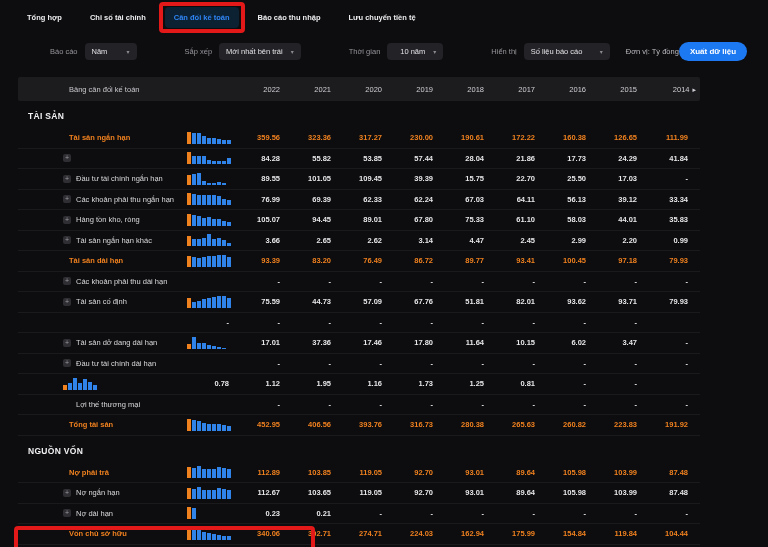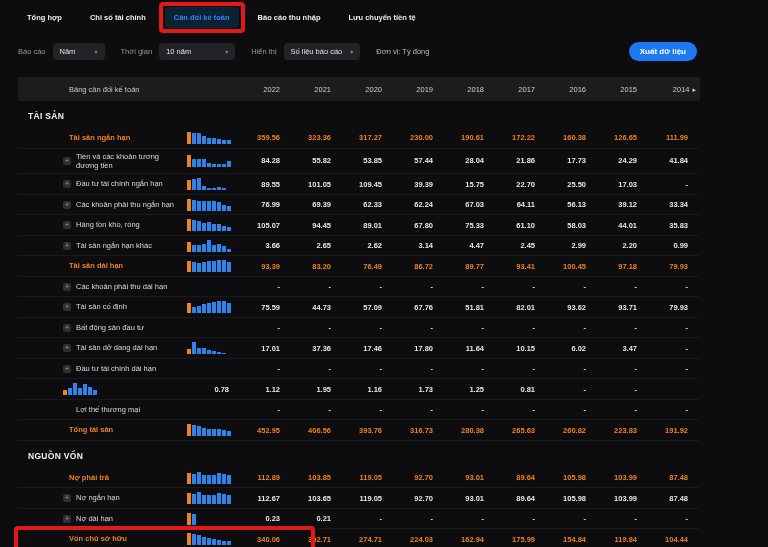--- a/index.html
+++ b/index.html
@@ -9,21 +9,21 @@
     font-family:"Liberation Sans",sans-serif;
     -webkit-font-smoothing:antialiased;
   }
   
   .tabbar{display:flex;align-items:center;gap:10px;padding:7px 0 0 18px;}
   .tab{font-size:7.5px;font-weight:bold;color:#ededf0;padding:6px 9px;border-radius:4px;white-space:nowrap;cursor:pointer;}
   .tab.active{color:#2f86f6;background:#0c2132;}
   
   .filterbar{display:flex;align-items:center;margin-top:7px;height:32px;padding-left:18px;}
   .fgroups{display:flex;align-items:center;}
-  .fgroup{display:flex;align-items:center;margin-right:16px;}
+  .fgroup{display:flex;align-items:center;margin-right:16px;margin-left:32px;}
   .flabel{font-size:7.5px;color:#95959b;margin-right:7px;white-space:nowrap;}
   .fselect{display:flex;align-items:center;justify-content:space-between;background:#232327;border-radius:4px;height:17px;padding:0 7px;font-size:7.5px;color:#e2e2e5;white-space:nowrap;cursor:pointer;}
   .fgroup:nth-child(1) .fselect{min-width:38px;}
   .fgroup:nth-child(2) .fselect{min-width:62px;}
   .fgroup:nth-child(3) .fselect{min-width:42px;justify-content:flex-end;}
   .fgroup:nth-child(4) .fselect{min-width:72px;}
   .caret{font-size:6px;color:#8b8b92;margin-left:8px;}
   .unit{font-size:7.5px;color:#bcbcc2;white-space:nowrap;}
   .export{margin-left:auto;margin-right:71px;background:#1d79f2;color:#fff;font-size:8px;font-weight:bold;border:none;border-radius:10px;height:19px;padding:0 11px;white-space:nowrap;cursor:pointer;}
   
@@ -65,20 +65,27 @@
 <div class="filterbar">
   <div class="fgroups" id="fgroups">
       <div class="fgroup">
         <span class="flabel">Báo cáo</span>
         <div class="fselect">
           <span>Năm</span>
           <span class="caret">▾</span>
         </div>
       </div>
       <div class="fgroup">
+        <span class="flabel">Sắp xếp</span>
+        <div class="fselect">
+          <span>Mới nhất bên trái</span>
+          <span class="caret">▾</span>
+        </div>
+      </div>
+      <div class="fgroup">
         <span class="flabel">Thời gian</span>
         <div class="fselect">
           <span>10 năm</span>
           <span class="caret">▾</span>
         </div>
       </div>
       <div class="fgroup">
         <span class="flabel">Hiển thị</span>
         <div class="fselect">
           <span>Số liệu báo cáo</span>
@@ -128,21 +135,20 @@
         <div class="val">230.00</div>
         <div class="val">190.61</div>
         <div class="val">172.22</div>
         <div class="val">160.38</div>
         <div class="val">126.65</div>
         <div class="val">111.99</div>
       </div>
       <div class="grid trow sub">
         <div class="lbl">
           <span class="plus">+</span>
-          <span class="txt">Tiền và các khoản tương đương tiền</span>
         </div>
         <div class="sparkcell">
           <div class="spark">
             <div class="bar first" style="height: 12px;"></div>
             <div class="bar" style="height: 8px;"></div>
             <div class="bar" style="height: 8px;"></div>
             <div class="bar" style="height: 8px;"></div>
             <div class="bar" style="height: 4px;"></div>
             <div class="bar" style="height: 3px;"></div>
             <div class="bar" style="height: 3px;"></div>
@@ -336,24 +342,20 @@
         <div class="val">44.73</div>
         <div class="val">57.09</div>
         <div class="val">67.76</div>
         <div class="val">51.81</div>
         <div class="val">82.01</div>
         <div class="val">93.62</div>
         <div class="val">93.71</div>
         <div class="val">79.93</div>
       </div>
       <div class="grid trow sub">
-        <div class="lbl">
-          <span class="plus">+</span>
-          <span class="txt">Bất động sản đầu tư</span>
-        </div>
         <div class="sparkcell"></div>
         <div class="val">-</div>
         <div class="val">-</div>
         <div class="val">-</div>
         <div class="val">-</div>
         <div class="val">-</div>
         <div class="val">-</div>
         <div class="val">-</div>
         <div class="val">-</div>
         <div class="val">-</div>

